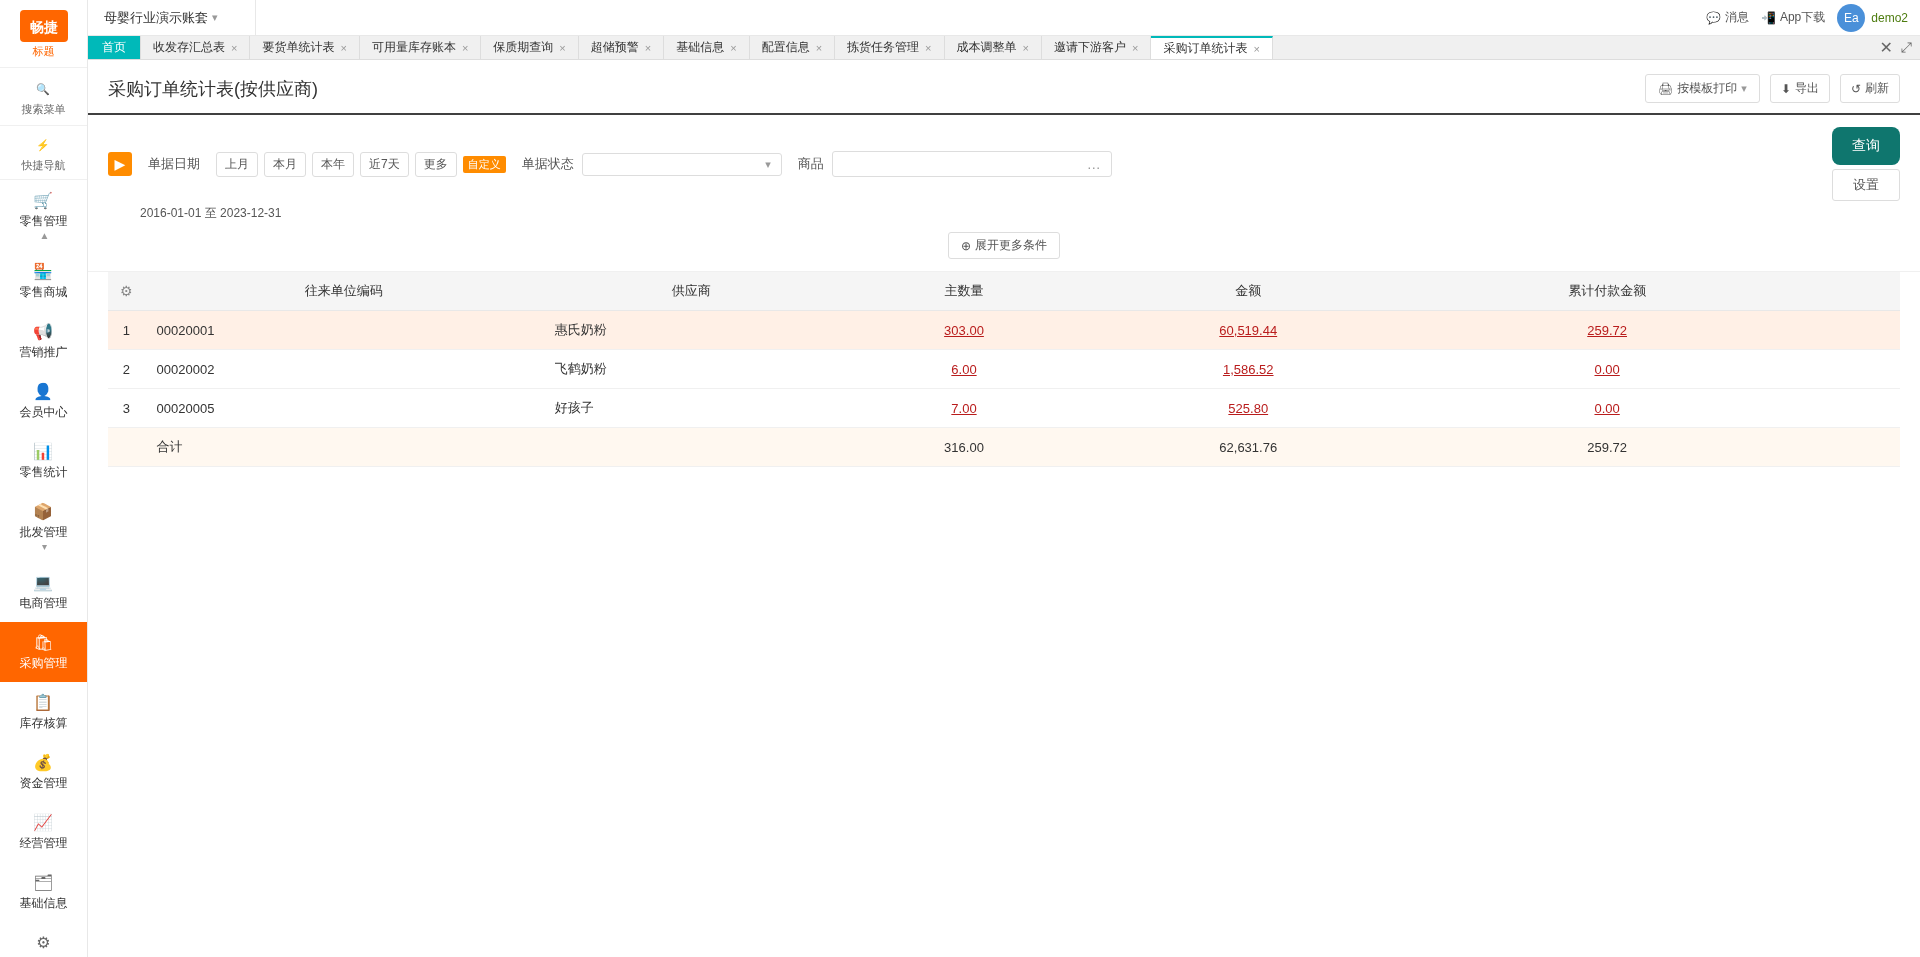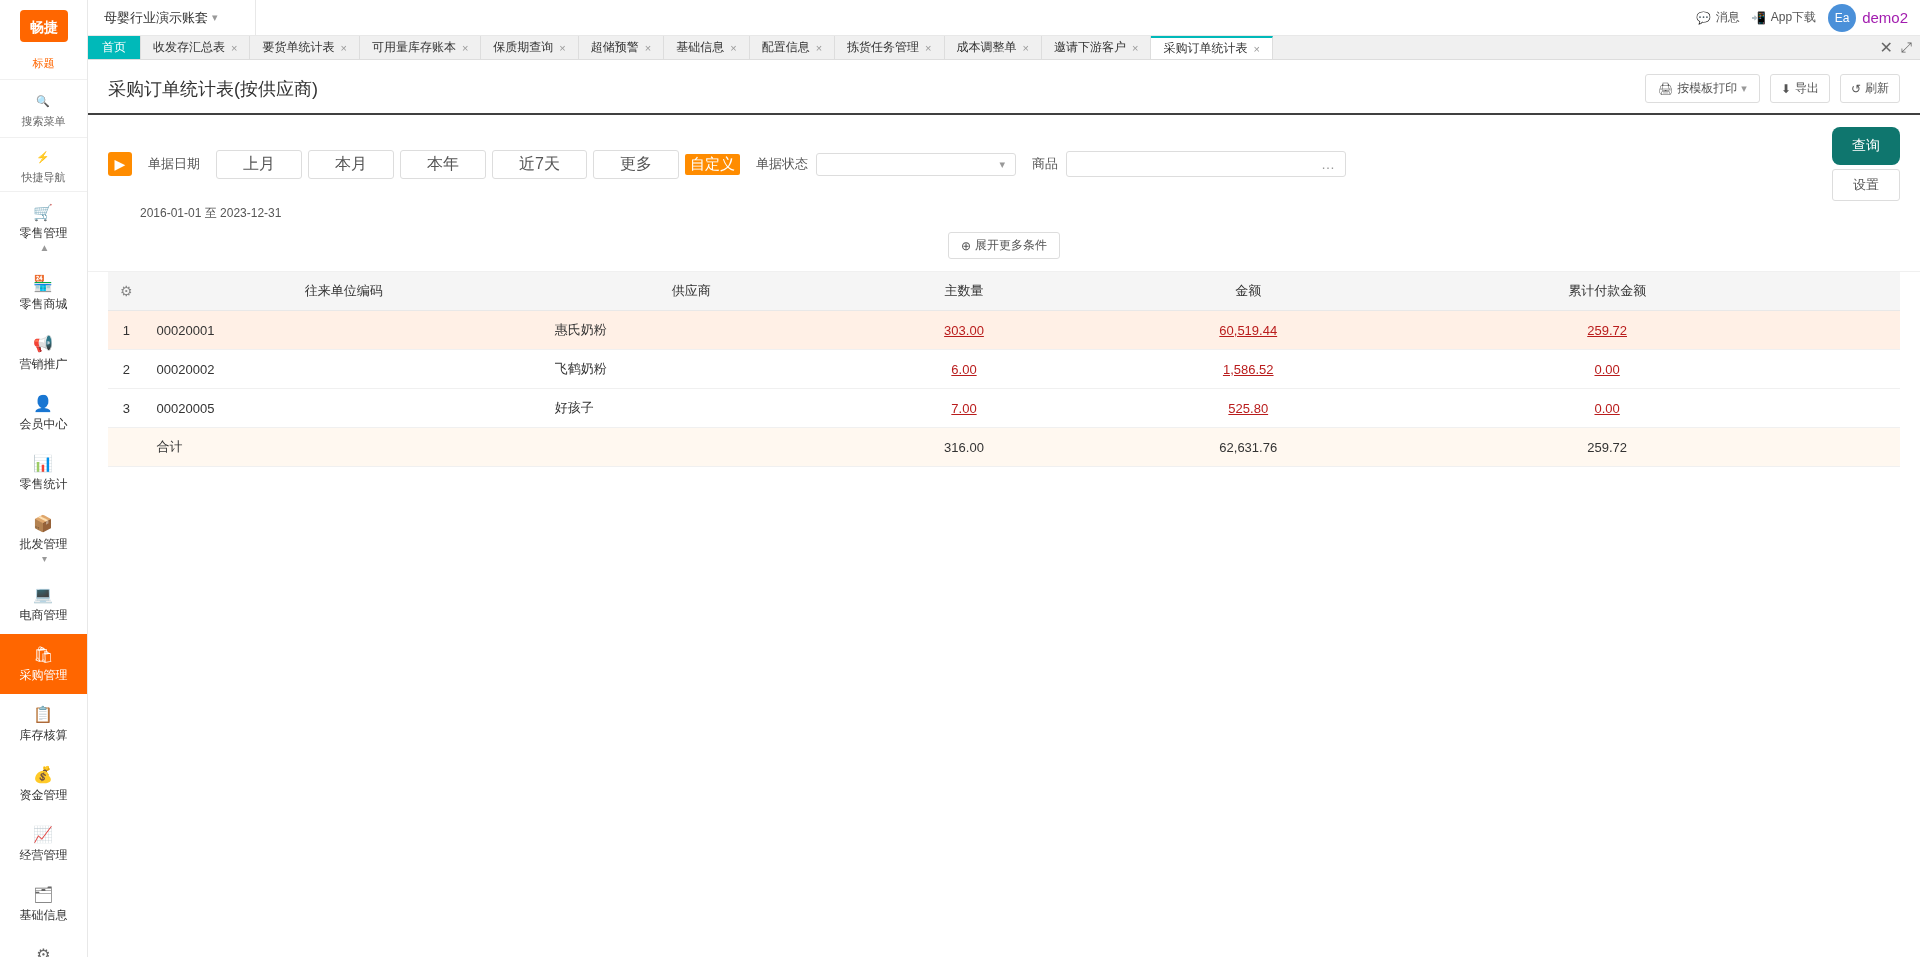--- a/index.html
+++ b/index.html
@@ -2,21 +2,21 @@
 <html><head>
   <meta charset="utf-8">
   <style>
     * { margin: 0; padding: 0; box-sizing: border-box; }
     body { font-family: 'Microsoft YaHei', Arial, sans-serif; font-size: 13px; background: #f5f5f5; width: 1920px; height: 957px; overflow: hidden; display: flex; }
 
     
     .sidebar { width: 88px; background: #fff; border-right: 1px solid #e8e8e8; display: flex; flex-direction: column; align-items: center; flex-shrink: 0; height: 100%; }
     .sidebar-logo { width: 100%; padding: 8px 6px; display: flex; flex-direction: column; align-items: center; border-bottom: 1px solid #f0f0f0; cursor: pointer; }
     .logo-img { width: 52px; height: 36px; display: flex; align-items: center; justify-content: center; }
-    .logo-text { font-size: 11px; color: #f60; margin-top: 12px; }
+    .logo-text { font-size: 11px; color: #f60; margin-top: 0; }
     .sidebar-search { width: 100%; padding: 8px 0; display: flex; flex-direction: column; align-items: center; border-bottom: 1px solid #f0f0f0; cursor: pointer; }
     .sidebar-search span { font-size: 11px; color: #666; margin-top: 3px; }
     .sidebar-nav { width: 100%; padding: 6px 0; display: flex; flex-direction: column; align-items: center; border-bottom: 1px solid #f0f0f0; cursor: pointer; }
     .sidebar-nav span { font-size: 11px; color: #666; margin-top: 3px; }
     .sidebar-item { width: 100%; padding: 10px 0; display: flex; flex-direction: column; align-items: center; cursor: pointer; position: relative; }
     .sidebar-item span.label { font-size: 12px; color: #333; margin-top: 3px; }
     .sidebar-item.active { background: #ff6600; }
     .sidebar-item.active span.label { color: #fff; }
     .sidebar-item .arrow { font-size: 10px; color: #999; margin-left: 2px; }
     .sidebar-icon { width: 20px; height: 20px; display: flex; align-items: center; justify-content: center; font-size: 16px; color: #666; }
@@ -27,21 +27,21 @@
 
     
     .topbar { background: #fff; border-bottom: 1px solid #e8e8e8; display: flex; align-items: center; padding: 0 0 0 8px; height: 36px; flex-shrink: 0; }
     .topbar-workspace { display: flex; align-items: center; padding: 0 8px; font-size: 13px; color: #333; cursor: pointer; border-right: 1px solid #e8e8e8; height: 100%; min-width: 160px; }
     .topbar-workspace .chevron { margin-left: 4px; color: #999; font-size: 11px; }
     .topbar-right { margin-left: auto; display: flex; align-items: center; gap: 12px; padding-right: 12px; }
     .topbar-msg { display: flex; align-items: center; gap: 4px; cursor: pointer; color: #555; font-size: 12px; }
     .topbar-app { display: flex; align-items: center; gap: 4px; cursor: pointer; color: #555; font-size: 12px; }
     .topbar-user { display: flex; align-items: center; gap: 6px; cursor: pointer; }
     .user-avatar { width: 28px; height: 28px; border-radius: 50%; background: #4a90d9; display: flex; align-items: center; justify-content: center; color: #fff; font-size: 12px; }
-    .user-name { font-size: 15px; color: #a21caf; }
+    .user-name { font-size: 12px; color: #4d7c0f; }
 
     
     .tabbar { background: #f0f0f0; display: flex; align-items: center; height: 24px; flex-shrink: 0; overflow: hidden; border-bottom: 1px solid #ddd; }
     .tab-item { display: flex; align-items: center; padding: 0 12px; height: 100%; font-size: 12px; color: #333; cursor: pointer; border-right: 1px solid #ddd; white-space: nowrap; background: #f0f0f0; position: relative; }
     .tab-item.active { background: #fff; color: #333; border-top: 2px solid #00b9b9; }
     .tab-item .tab-close { margin-left: 6px; color: #999; font-size: 11px; cursor: pointer; }
     .tab-home { background: #00b9b9; color: #fff; padding: 0 14px; }
     .tabbar-actions { margin-left: auto; display: flex; align-items: center; padding-right: 8px; gap: 8px; }
     .tabbar-close { cursor: pointer; font-size: 16px; color: #666; }
     .tabbar-restore { cursor: pointer; font-size: 14px; color: #666; }
@@ -56,22 +56,22 @@
     .btn-print { display: flex; align-items: center; gap: 4px; padding: 5px 12px; border: 1px solid #ddd; border-radius: 3px; background: #fff; cursor: pointer; font-size: 12px; color: #555; }
     .btn-export { display: flex; align-items: center; gap: 4px; padding: 5px 10px; border: 1px solid #ddd; border-radius: 3px; background: #fff; cursor: pointer; font-size: 12px; color: #555; }
     .btn-refresh { display: flex; align-items: center; gap: 4px; padding: 5px 10px; border: 1px solid #ddd; border-radius: 3px; background: #fff; cursor: pointer; font-size: 12px; color: #555; }
 
     
     .filter-area { padding: 12px 20px; border-bottom: 1px solid #f0f0f0; flex-shrink: 0; }
     .filter-row { display: flex; align-items: center; gap: 16px; }
     .filter-toggle { width: 24px; height: 24px; background: #ff8c00; border-radius: 3px; display: flex; align-items: center; justify-content: center; color: #fff; cursor: pointer; font-size: 14px; flex-shrink: 0; }
     .filter-label { font-size: 13px; color: #555; white-space: nowrap; }
     .filter-dates { display: flex; align-items: center; gap: 6px; }
-    .date-btn { padding: 3px 26px; border: 1px solid #ddd; border-radius: 3px; background: #fff; cursor: pointer; font-size: 16px; color: #555; }
-    .badge-custom { background: #ff8c00; color: #fff; font-size: 15px; padding: 1px 5px; border-radius: 2px; text-align: right; }
+    .date-btn { padding: 3px 8px; border: 1px solid #ddd; border-radius: 3px; background: #fff; cursor: pointer; font-size: 12px; color: #555; }
+    .badge-custom { background: #ff8c00; color: #fff; font-size: 11px; padding: 1px 5px; border-radius: 2px; text-align: right; }
     .filter-group { display: flex; align-items: center; gap: 8px; }
     .filter-select { display: flex; align-items: center; gap: 4px; border: 1px solid #ddd; border-radius: 3px; padding: 4px 10px; background: #fff; cursor: pointer; font-size: 12px; color: #333; min-width: 200px; position: relative; }
     .filter-select .chevron { margin-left: auto; color: #999; font-size: 11px; }
     .filter-goods { display: flex; align-items: center; gap: 4px; border: 1px solid #ddd; border-radius: 3px; padding: 4px 10px; background: #fff; min-width: 280px; }
     .filter-goods-label { color: #555; font-size: 12px; }
     .filter-goods-more { margin-left: auto; color: #999; font-size: 14px; cursor: pointer; }
     .btn-query { background: #0f766e; color: #fff; border: none; border-radius: 8px; padding: 10px 20px; font-size: 14px; cursor: pointer; }
     .btn-settings { background: #fff; color: #555; border: 1px solid #ddd; border-radius: 3px; padding: 6px 16px; font-size: 13px; cursor: pointer; }
     .expand-row { display: flex; justify-content: center; margin-top: 10px; }
     .btn-expand { display: flex; align-items: center; gap: 4px; padding: 4px 12px; border: 1px solid #ddd; border-radius: 3px; background: #fff; cursor: pointer; font-size: 12px; color: #555; }

